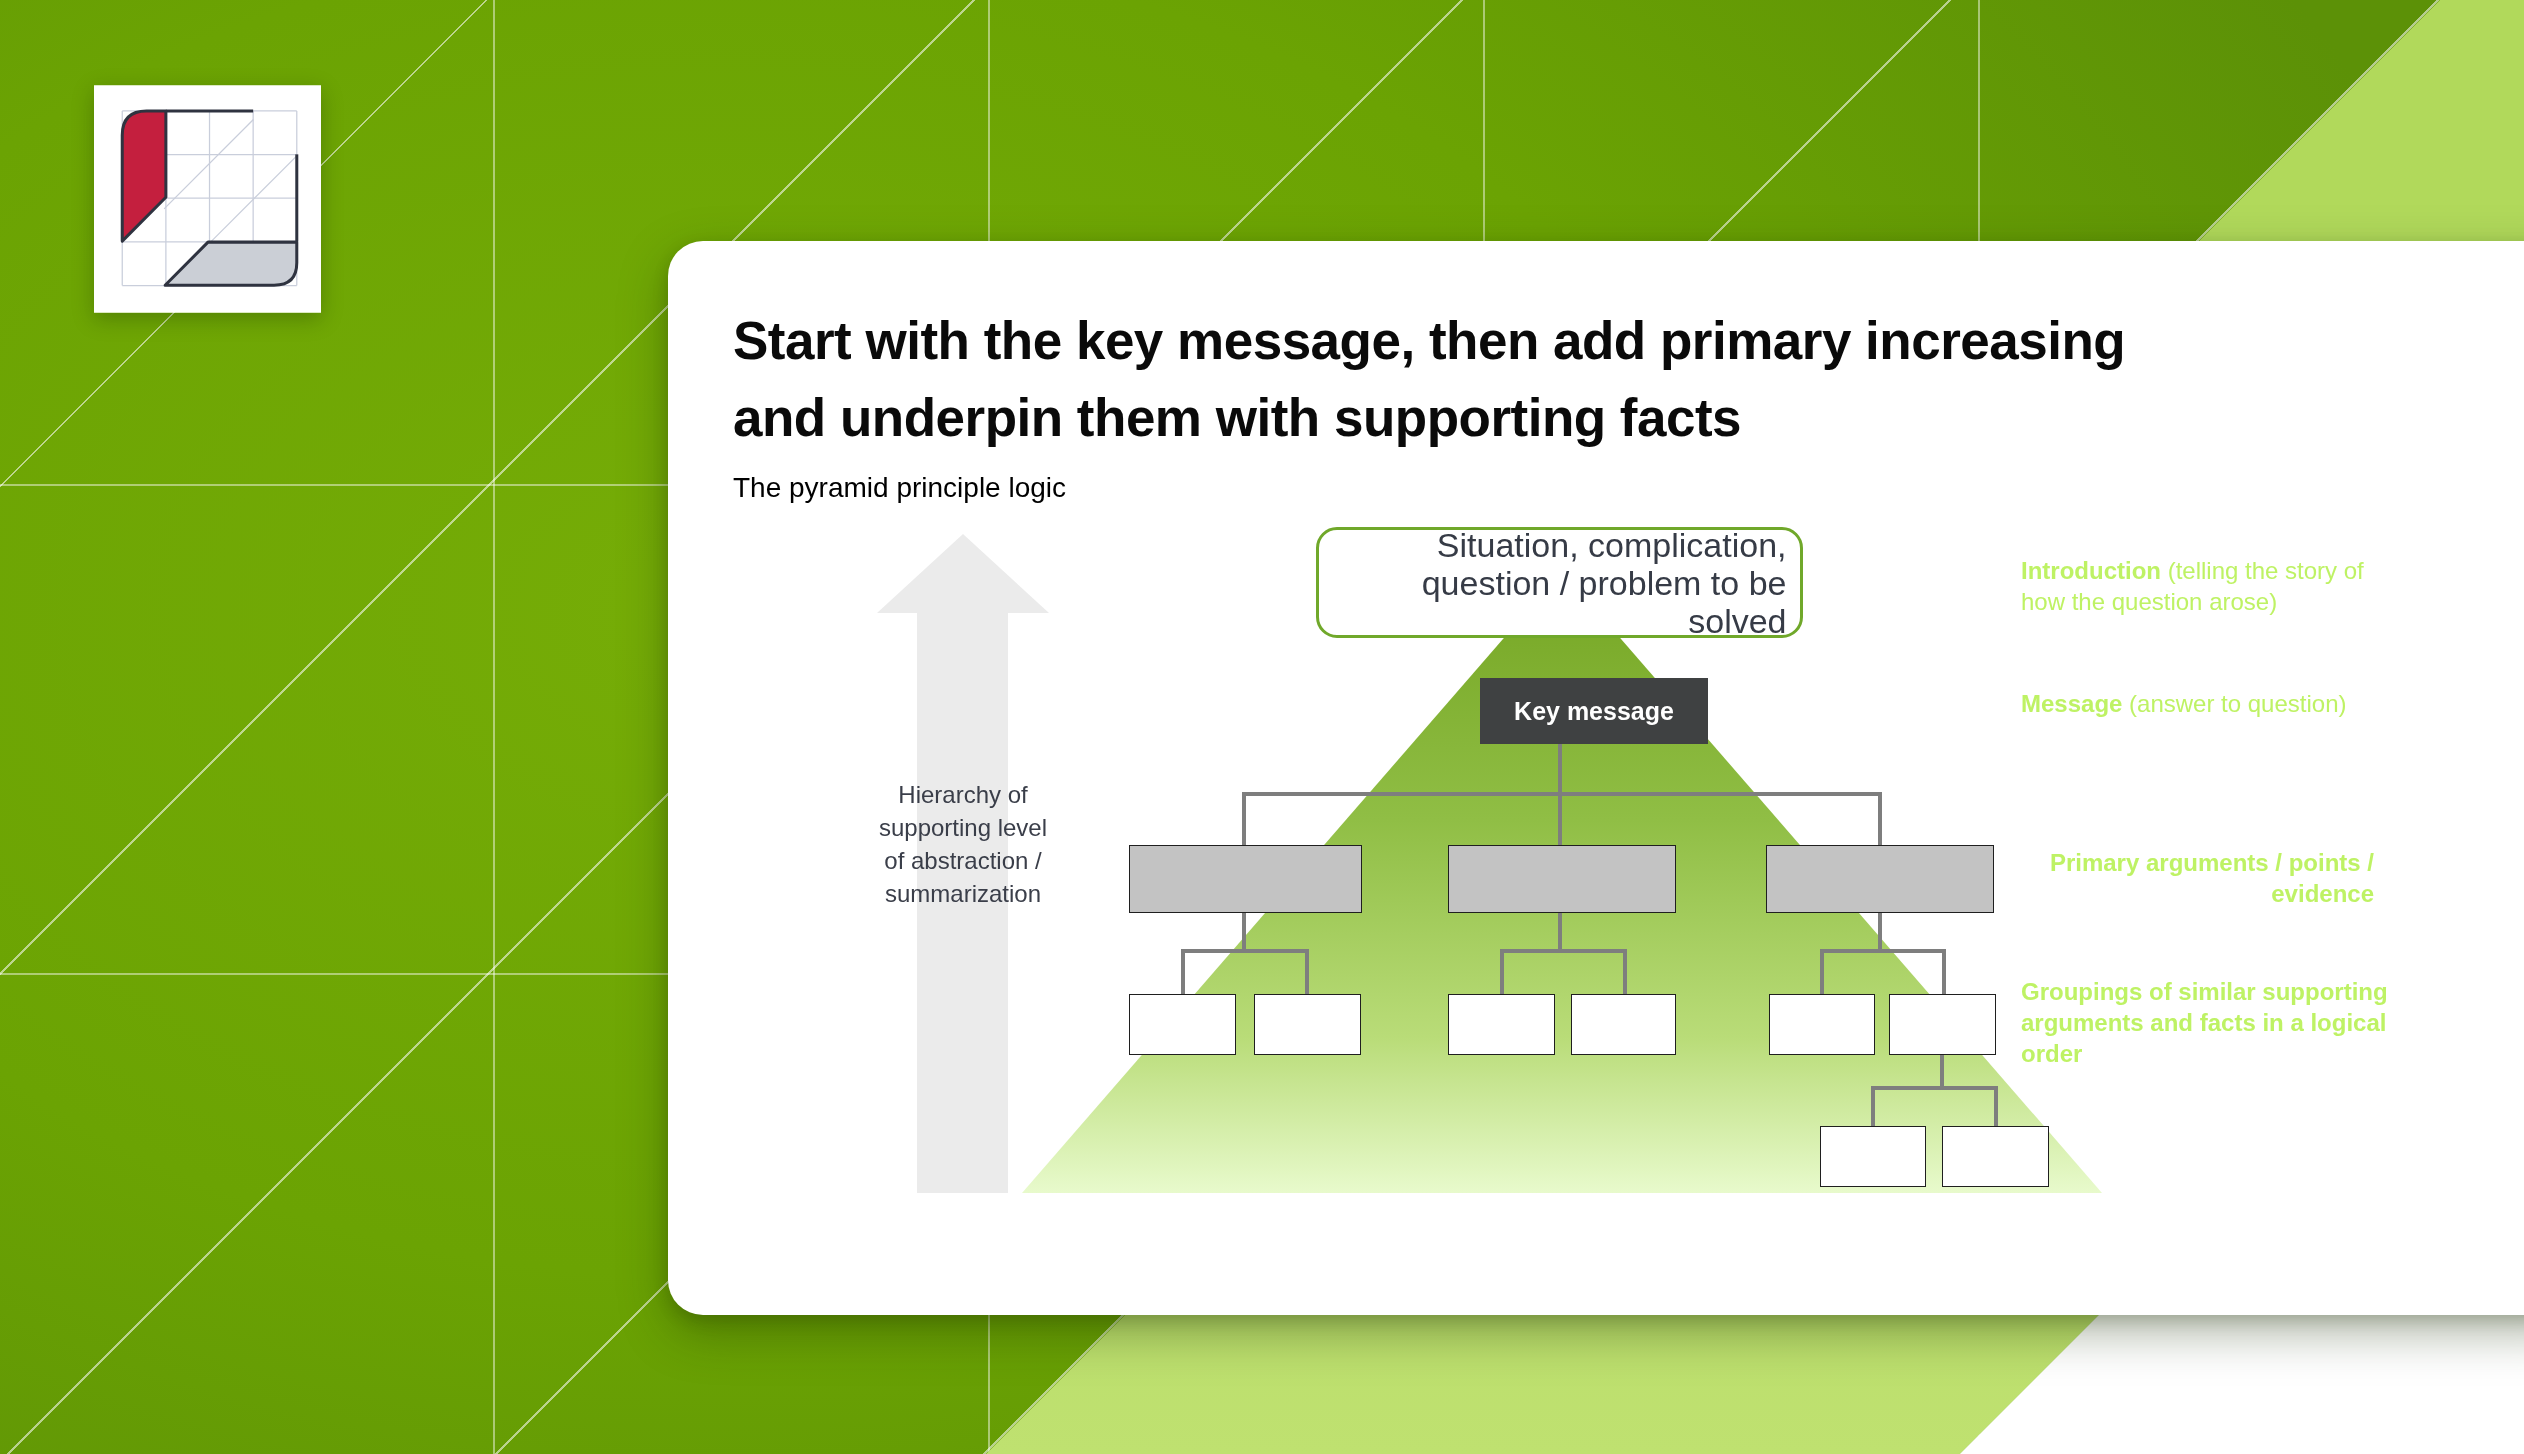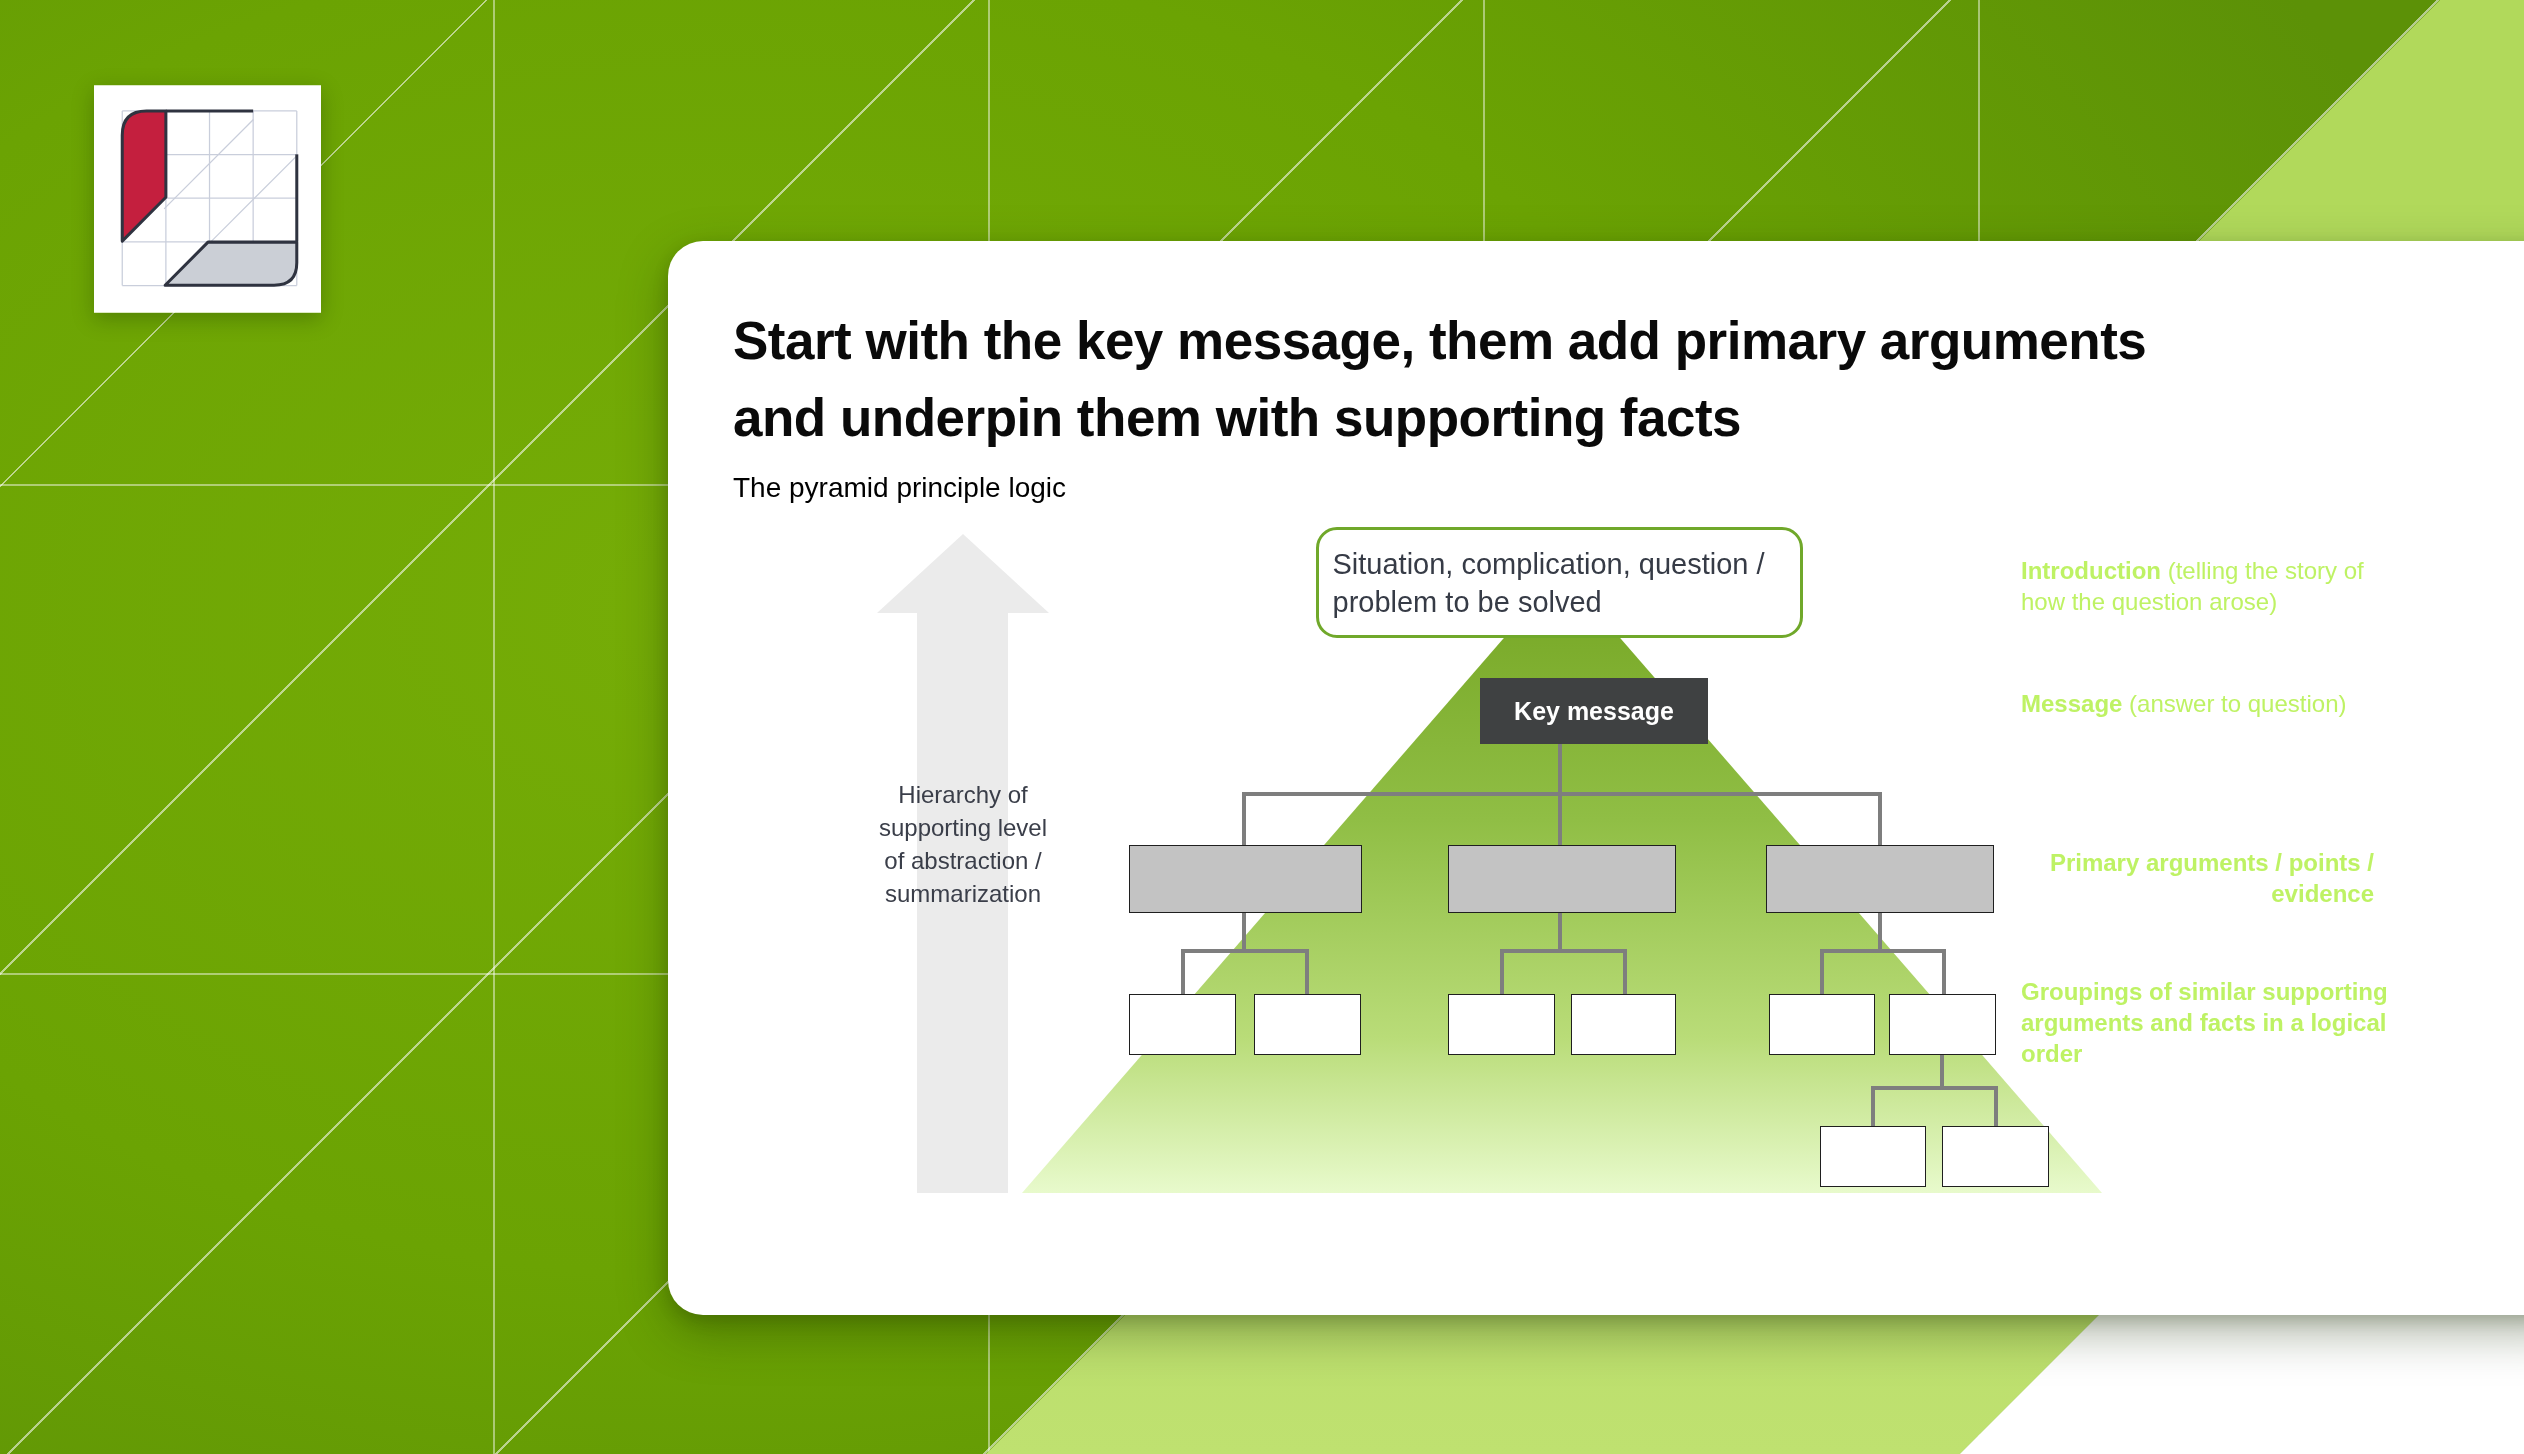--- a/index.html
+++ b/index.html
@@ -52,21 +52,21 @@
   .pyramid{
     position:absolute;left:1022px;top:571px;width:1080px;height:622px;
     clip-path:polygon(50% 0%,100% 100%,0% 100%);
     background:linear-gradient(180deg,#74A522 0%,#90BE45 40%,#B9DC78 75%,#E8FACC 100%);
   }
   .situation-box{
     position:absolute;left:1316px;top:527px;width:487px;height:111px;
     background:#FFFFFF;border:3.5px solid #70A82A;border-radius:21px;
     display:flex;align-items:center;justify-content:center;
   }
-  .situation-box span{display:block;width:454px;text-align:left;font-size:29px;line-height:38px;color:#363B46;}
+  .situation-box span{display:block;width:454px;text-align:right;font-size:34px;line-height:38px;color:#363B46;}
   .key-box{
     position:absolute;left:1444px;top:678px;width:228px;height:66px;
     background:#3F4142;display:flex;align-items:center;justify-content:center;margin-left:36px;
   }
   .key-box span{color:#FFFFFF;font-weight:700;font-size:25px;}
   .vline,.hbar{position:absolute;background:#7E7E7E;}
   .vline{width:3.5px;}
   .hbar{height:3.5px;}
   .gbox{position:absolute;height:68px;background:#C3C3C3;border:1.5px solid #1F1F1F;}
   .wbox{position:absolute;height:61px;background:#FFFFFF;border:1.5px solid #1F1F1F;}
@@ -100,21 +100,21 @@
   <div class="h-line" style="top:484px"></div>
   <div class="h-line" style="top:973px"></div>
   <div class="shape-top-right"></div>
 
   <div class="shape-bottom-parallelogram"></div>
   <div class="shape-bottom-white"></div>
 
   <div class="card"></div>
 
   <div class="title">
-    <div>Start with the key message, them add primary arguments</div>
+    <div>Start with the key message, then add primary increasing</div>
     <div>and underpin them with supporting facts</div>
   </div>
   <div class="subtitle">The pyramid principle logic</div>
 
   <div class="pyramid"></div>
 
   <div class="situation-box">
     <span>Situation, complication, question / problem to be solved</span>
   </div>
 

